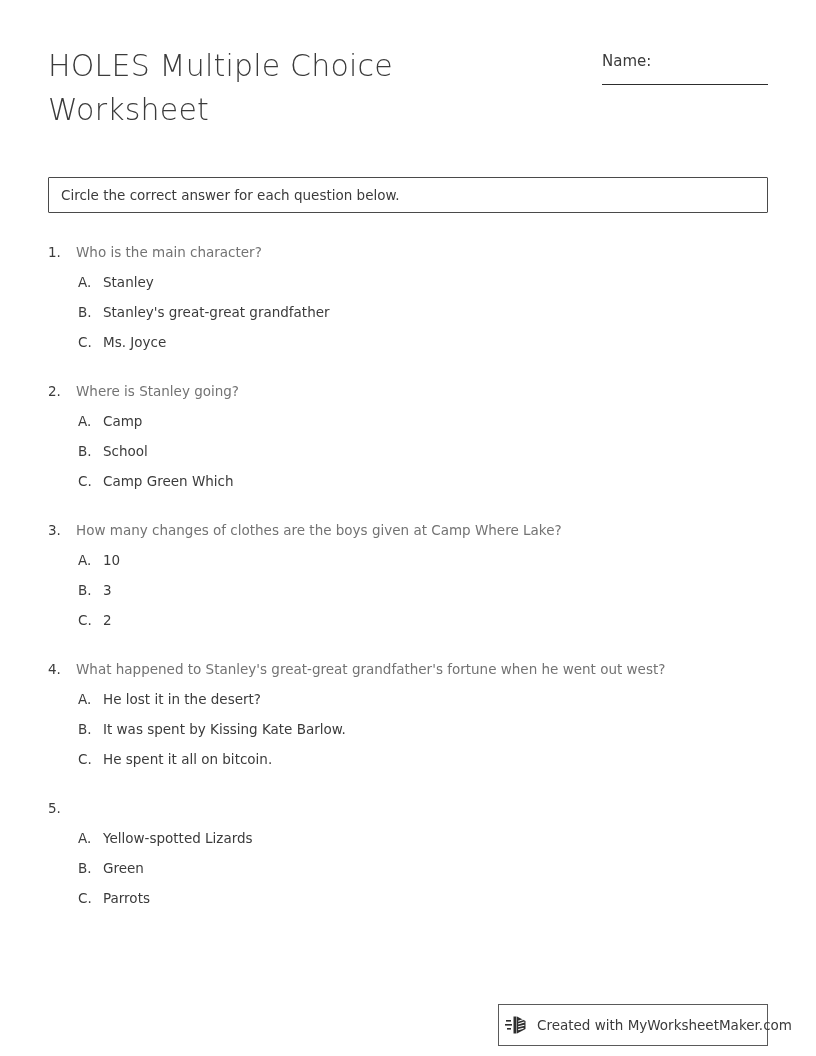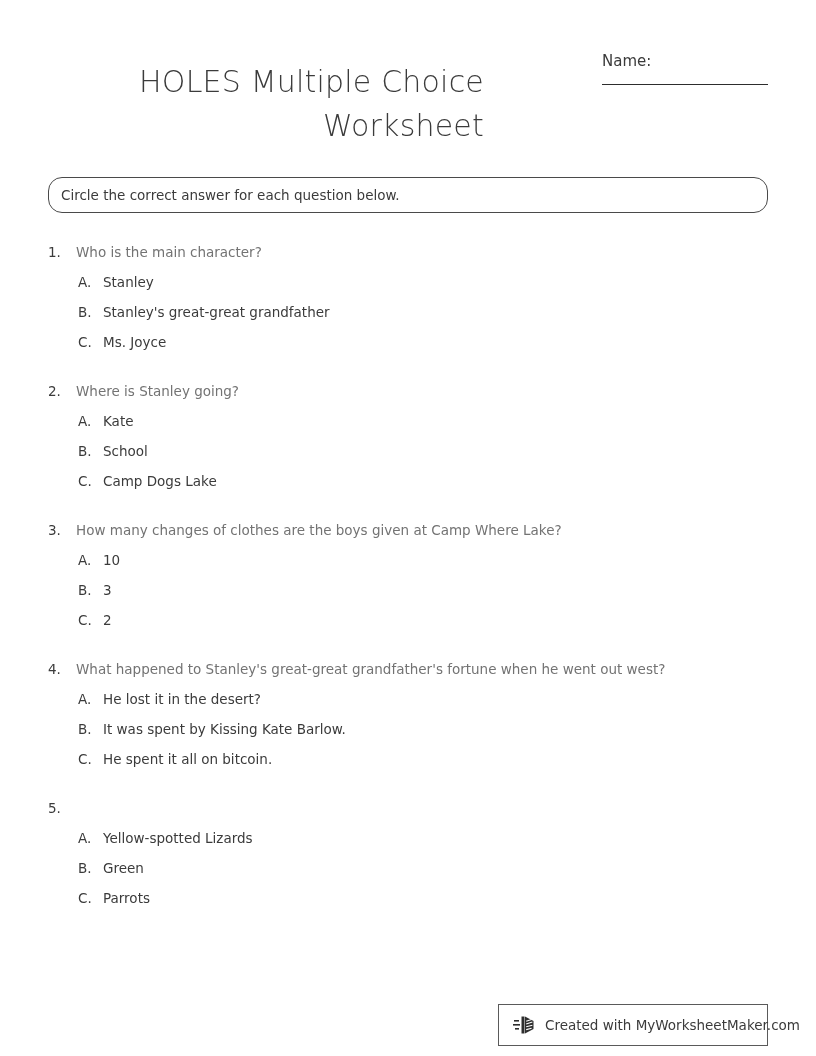--- a/index.html
+++ b/index.html
@@ -36,23 +36,22 @@
     align-items: flex-start;
     justify-content: space-between;
   }
   .title {
     font-size: 30px;
     font-weight: 300;
     line-height: 44px;
     color: #3b3b3b;
     letter-spacing: 0.2px;
     width: 420px;
-    margin: 16px;
+    margin: 0;
     padding-top: 4px;
-    text-align: right;
   }
   .name-block {
     display: flex;
     align-items: baseline;
     padding-top: 12px;
     white-space: nowrap;
     flex-direction: column;
   }
   .name-label {
     font-size: 15px;
@@ -69,21 +68,21 @@
 
   
   .instruction-box {
     position: absolute;
     left: 48px;
     top: 177px;
     width: 720px;
     height: 36px;
     box-sizing: border-box;
     border: 1px solid #4a4a4a;
-    border-radius: 14px;
+    border-radius: 1px;
     display: flex;
     align-items: center;
     padding: 0 12px;
     background: #ffffff;
   }
   .instruction-text {
     font-size: 13.5px;
     color: #3b3b3b;
   }
 
@@ -142,21 +141,21 @@
     position: absolute;
     left: 498px;
     top: 1004px;
     width: 270px;
     height: 42px;
     box-sizing: border-box;
     border: 1px solid #5a5a5a;
     background: #ffffff;
     display: flex;
     align-items: center;
-    padding-left: 14px;
+    padding-left: 6px;
   }
   .badge-logo {
     width: 24px;
     height: 22px;
     flex: 0 0 24px;
     margin-right: 8px;
     display: block;
   }
   .badge-text {
     font-size: 13.5px;
@@ -203,29 +202,29 @@
         </div>
       </div>
       <div class="question">
         <div class="q-line">
           <span class="q-num">2.</span>
           <span class="q-text">Where is Stanley going?</span>
         </div>
         <div class="options">
           <div class="option">
             <span class="opt-letter">A.</span>
-            <span class="opt-text">Kate</span>
+            <span class="opt-text">Camp</span>
           </div>
           <div class="option">
             <span class="opt-letter">B.</span>
             <span class="opt-text">School</span>
           </div>
           <div class="option">
             <span class="opt-letter">C.</span>
-            <span class="opt-text">Camp Dogs Lake</span>
+            <span class="opt-text">Camp Green Which</span>
           </div>
         </div>
       </div>
       <div class="question">
         <div class="q-line">
           <span class="q-num">3.</span>
           <span class="q-text">How many changes of clothes are the boys given at Camp Where Lake?</span>
         </div>
         <div class="options">
           <div class="option">

